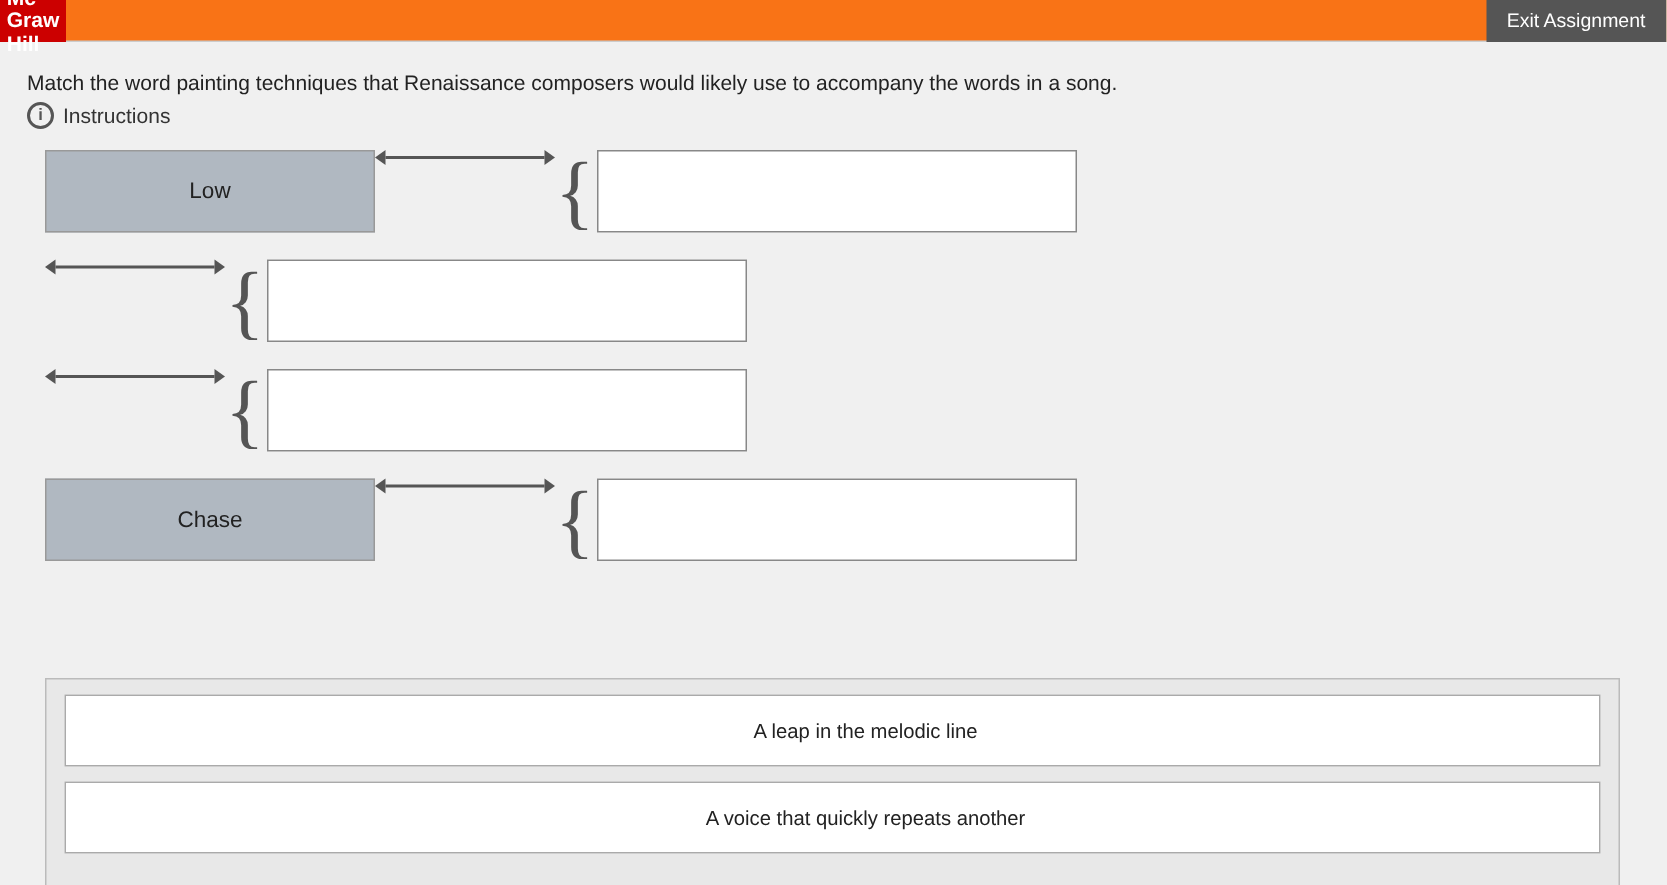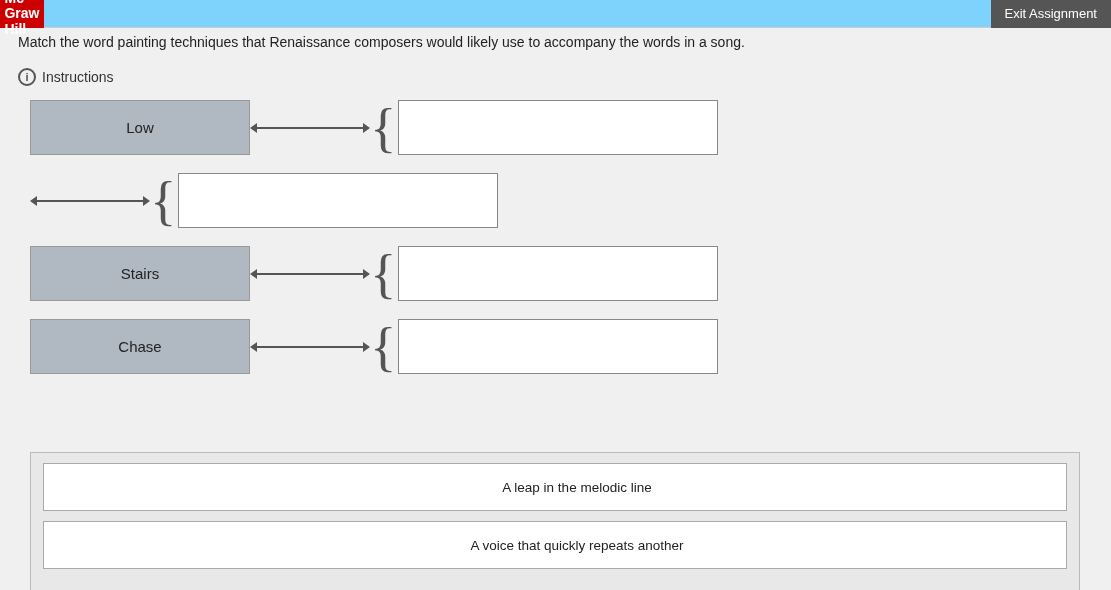--- a/index.html
+++ b/index.html
@@ -8,21 +8,21 @@
       background: #f0f0f0;
       width: 1111px;
       min-height: 590px;
       position: relative;
       overflow: hidden;
     }
     .header-bar {
       position: absolute;
       top: 0;
       right: 0;
-      background: #7dd3fc;
+      background: #f97316;
       border-bottom: 1px solid #ccc;
       width: 100%;
       height: 28px;
       display: flex;
       align-items: center;
       justify-content: flex-end;
       padding-right: 0;
     }
     .exit-btn {
       background: #555;
@@ -45,21 +45,21 @@
       display: flex;
       align-items: center;
       justify-content: center;
       color: white;
       font-size: 14px;
       font-weight: bold;
       line-height: 1.1;
     }
     .instructions-text {
       position: absolute;
-      top: 34px;
+      top: 47px;
       left: 18px;
       font-size: 14px;
       color: #222;
       width: 820px;
     }
     .info-row {
       position: absolute;
       top: 68px;
       left: 18px;
       display: flex;
@@ -82,21 +82,21 @@
       color: #555;
     }
     .matching-area {
       position: absolute;
       top: 100px;
       left: 30px;
       width: 760px;
     }
     .match-row {
       display: flex;
-      align-items: center;
+      align-items: flex-start;
       margin-bottom: 18px;
       gap: 0;
     }
     .label-box {
       width: 220px;
       height: 55px;
       background: #b0b8c1;
       border: 1px solid #999;
       display: flex;
       align-items: center;
@@ -221,21 +221,20 @@
       <div class="conn-line"></div>
       <div class="arrowhead-right"></div>
     </div>
     <div class="brace-container">
       <span class="brace-char">{</span>
     </div>
     <div class="drop-box"></div>
   </div>
 
   <div class="match-row">
-    <div class="label-box">Stairs</div>
     <div class="connector-wrap">
       <div class="arrowhead-left"></div>
       <div class="conn-line"></div>
       <div class="arrowhead-right"></div>
     </div>
     <div class="brace-container">
       <span class="brace-char">{</span>
     </div>
     <div class="drop-box"></div>
   </div>

